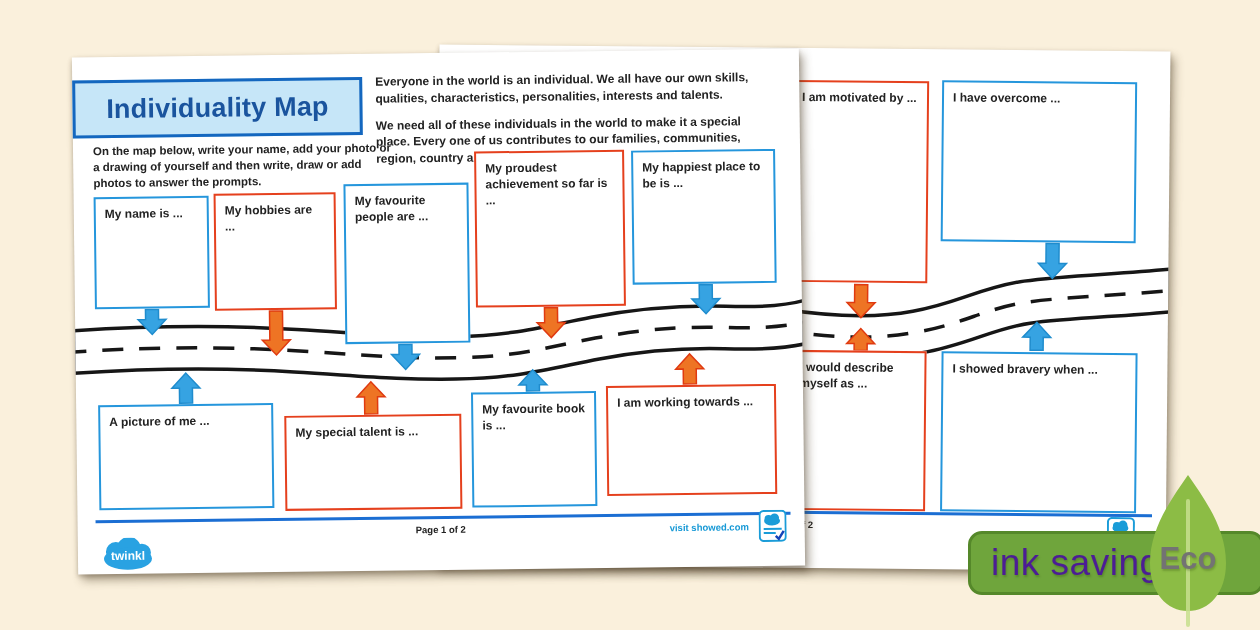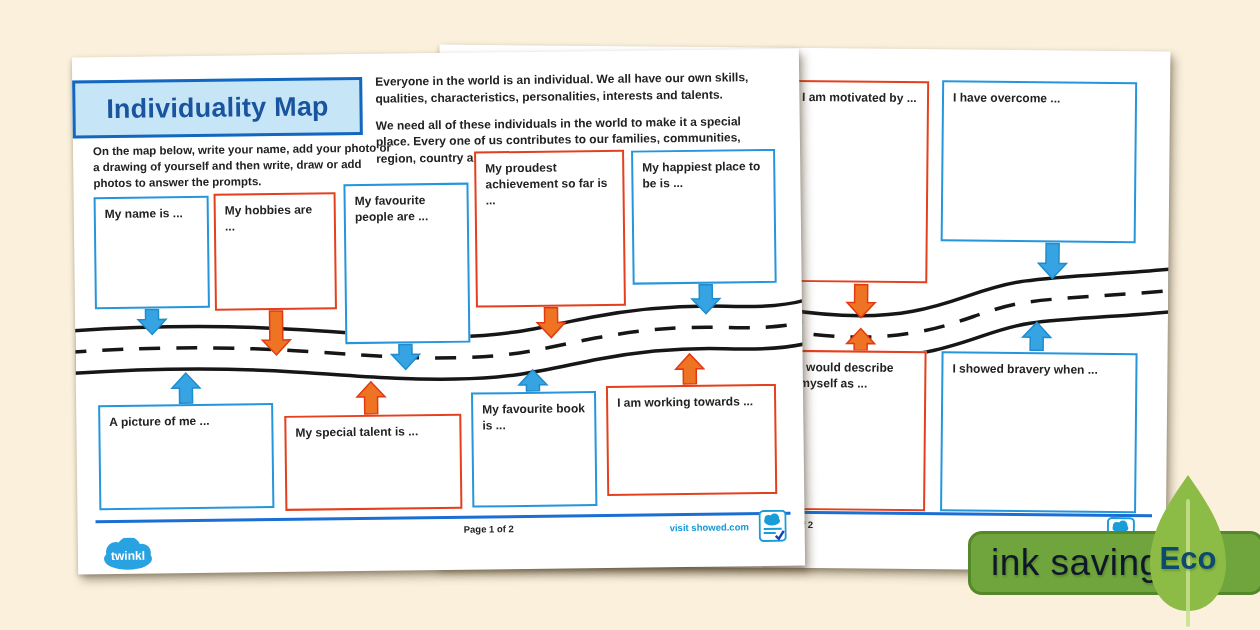--- a/index.html
+++ b/index.html
@@ -43,27 +43,27 @@
   .page-label{ position:absolute; top:471px; font-size:9.5px; font-weight:700; color:#222; z-index:3; white-space:nowrap;}
   .visit-link{ position:absolute; top:472px; font-size:9.5px; font-weight:700; color:#1799d6; z-index:3; white-space:nowrap;}
   .logo-wrap{ position:absolute; z-index:3; }
 
   .eco-pill{
     position:absolute; left:968px; top:531px; width:296px; height:64px;
     background:#6fa53c; border:3px solid #55882a; border-radius:14px; box-sizing:border-box;
     z-index:5; display:flex; align-items:center;
   }
   .eco-pill span{
-    margin-left:20px; font-size:37px; font-weight:500; color:#0f172a;
+    margin-left:20px; font-size:37px; font-weight:500; color:#4c1d95;
     text-shadow:1px 2px 2px rgba(55,85,20,.35); letter-spacing:.5px;
   }
   .eco-leaf{ position:absolute; left:1140px; top:471px; z-index:6; }
   .eco-text{
     position:absolute; left:1153px; top:541px; width:70px; text-align:center;
-    font-size:31px; font-weight:700; color:#0c4a6e; z-index:7;
+    font-size:31px; font-weight:700; color:#737373; z-index:7;
     text-shadow:1px 2px 2px rgba(55,85,20,.3);
   }
 </style>
 </head>
 <body>
 
 <div class="stage">
 
   <div class="page page2">
     <svg class="art" width="731" height="520" viewBox="0 0 731 520">
@@ -166,21 +166,21 @@
     <div class="footer-line"></div>
     <div class="logo-wrap" style="left:22px; top:481px;">
       <svg width="56" height="34" viewBox="0 0 56 34">
         <circle cx="16" cy="14" r="10" fill="#29a2e2"></circle>
         <circle cx="29" cy="11" r="12" fill="#29a2e2"></circle>
         <circle cx="42" cy="15" r="9" fill="#29a2e2"></circle>
         <ellipse cx="28" cy="21" rx="24" ry="11" fill="#29a2e2"></ellipse>
         <text x="28" y="22" font-size="12" font-weight="bold" fill="#ffffff" text-anchor="middle" font-family="Liberation Sans, sans-serif">twinkl</text>
       </svg>
     </div>
-    <div class="page-label" style="left:338px;margin-left:48px;">Page 1 of 2</div>
+    <div class="page-label" style="left:338px;">Page 1 of 2</div>
     <div class="visit-link" style="left:592px;">visit showed.com</div>
     <div class="logo-wrap" style="left:681px; top:461px;">
       <svg width="28" height="32" viewBox="0 0 28 32">
         <rect x="1" y="1" width="26" height="30" rx="4" fill="#ffffff" stroke="#1a9cd8" stroke-width="2"></rect>
         <circle cx="10" cy="9" r="4" fill="#1a9cd8"></circle>
           <circle cx="16" cy="8" r="4.5" fill="#1a9cd8"></circle>
         <ellipse cx="13.5" cy="11" rx="8" ry="4.5" fill="#1a9cd8"></ellipse>
         <rect x="5" y="18" width="18" height="2" fill="#1a9cd8"></rect>
         <rect x="5" y="22" width="12" height="2" fill="#1a9cd8"></rect>
         <path d="M 17 26 L 20 29 L 25 21" fill="none" stroke="#1544b8" stroke-width="2.5"></path>

